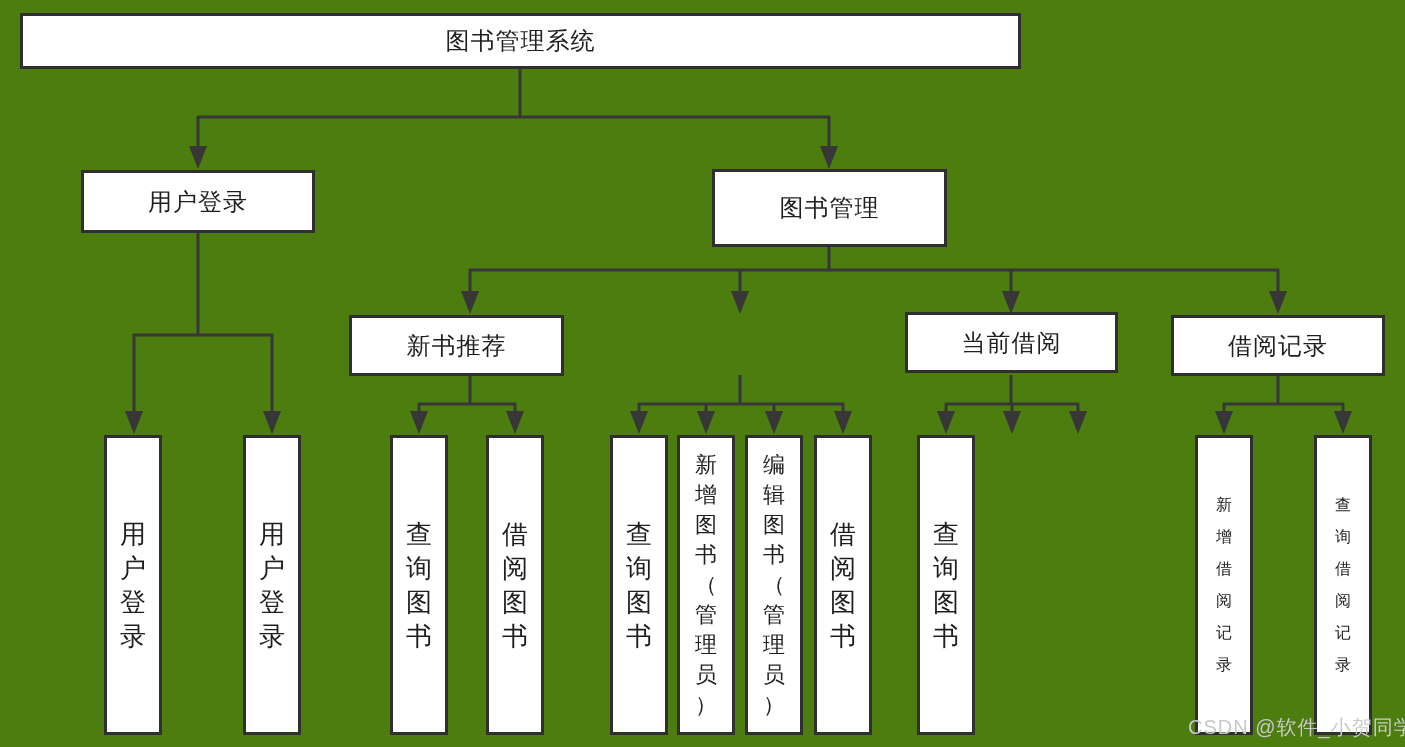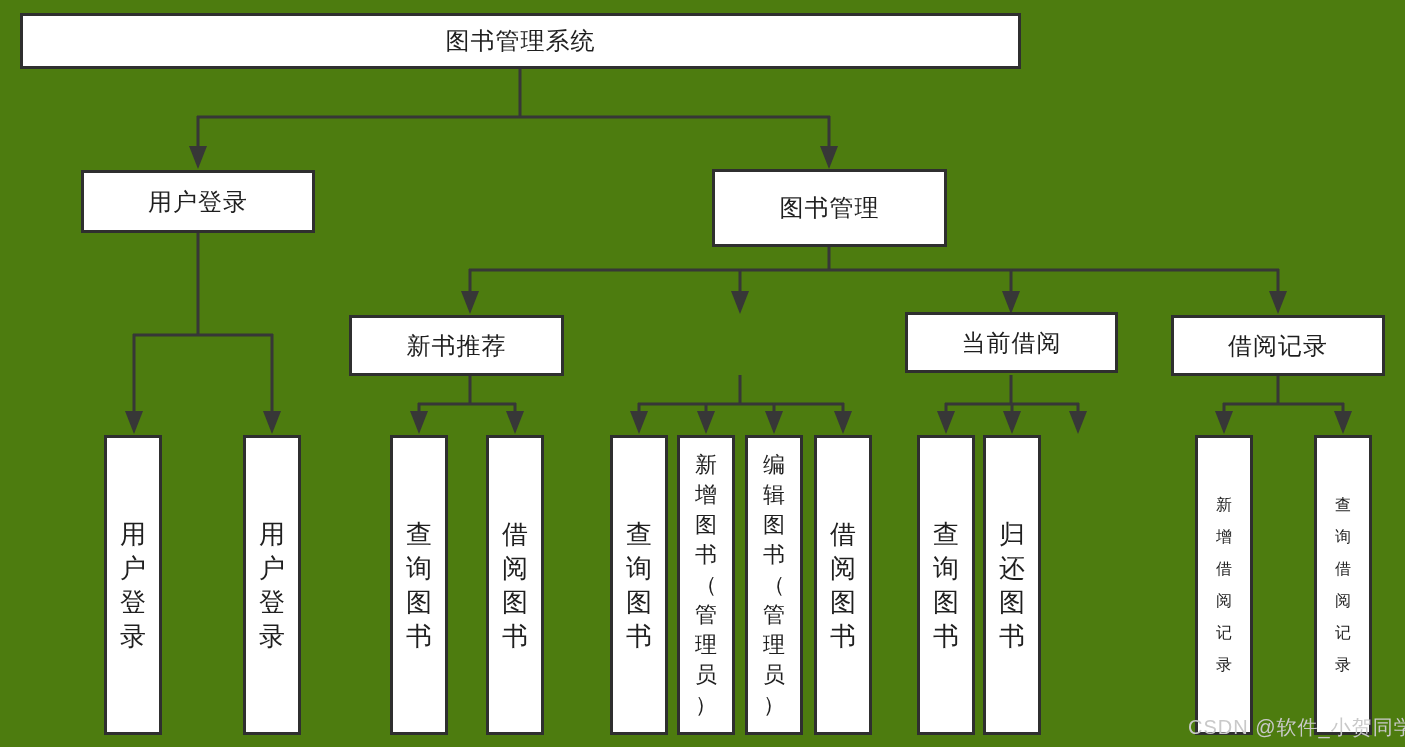--- a/index.html
+++ b/index.html
@@ -212,23 +212,20 @@
   <div class="vnode dense" style="left:745px;">
     <span class="vtext">编辑图书（管理员）</span>
   </div>
   <div class="vnode" style="left:814px;">
     <span class="vtext">借阅图书</span>
   </div>
 
   <div class="vnode" style="left:917px;">
     <span class="vtext">查询图书</span>
   </div>
-  <div class="vnode" style="left:983px;">
-    <span class="vtext">归还图书</span>
-  </div>
 
   <div class="vnode mid" style="left:1195px;">
     <span class="vtext">新增借阅记录</span>
   </div>
   <div class="vnode mid" style="left:1314px;">
     <span class="vtext">查询借阅记录</span>
   </div>
 
   <div class="watermark">CSDN @软件_小贺同学</div>
 

